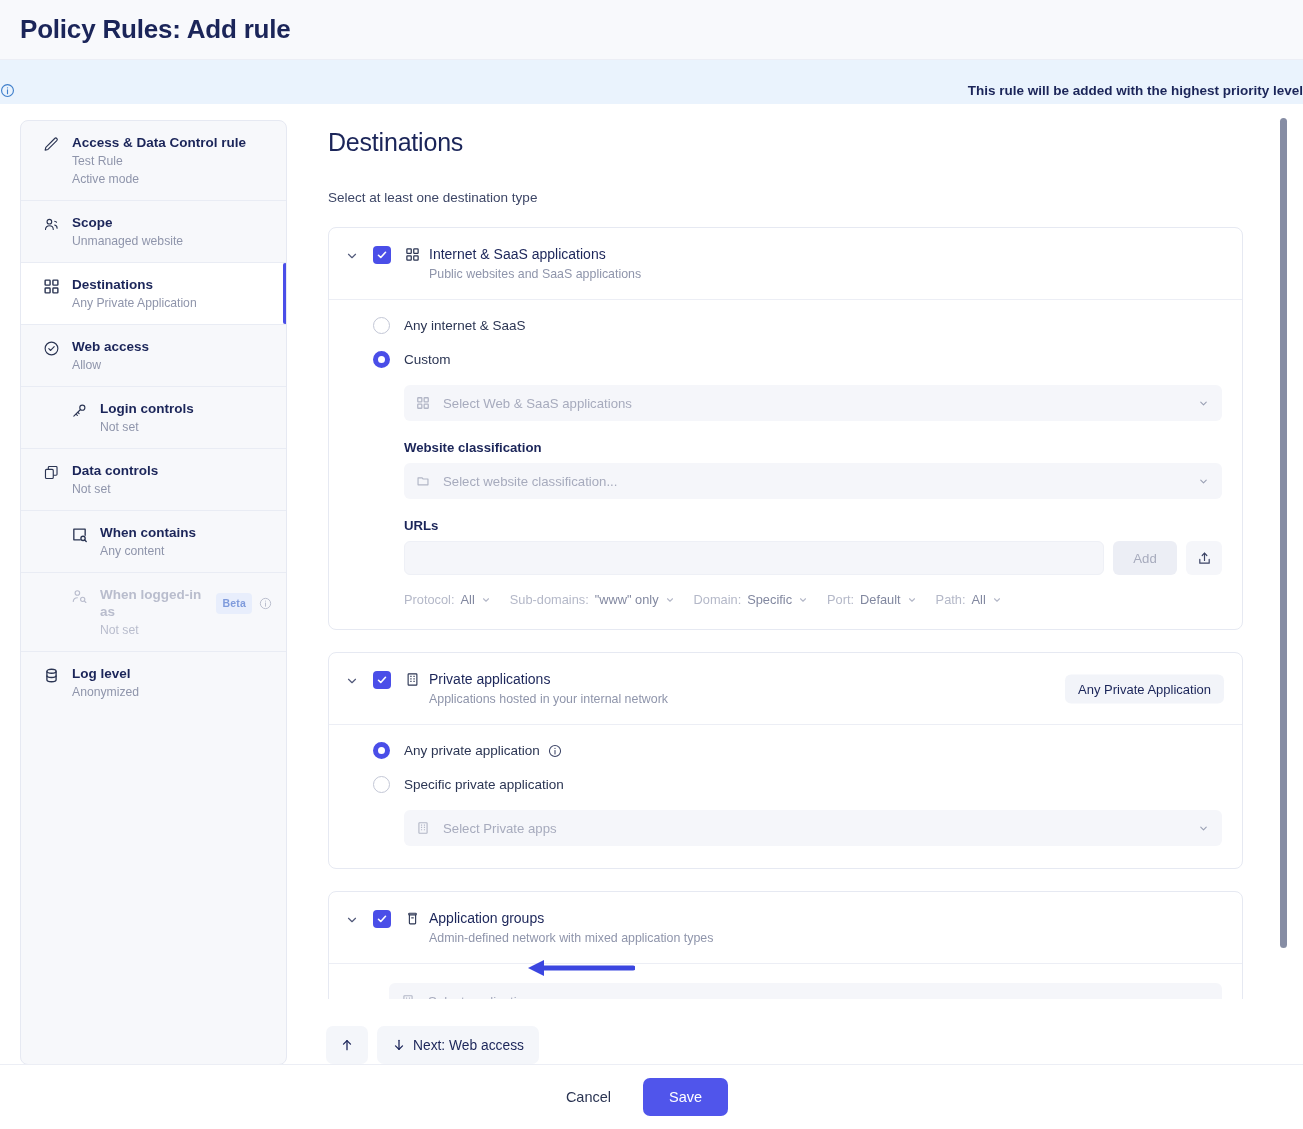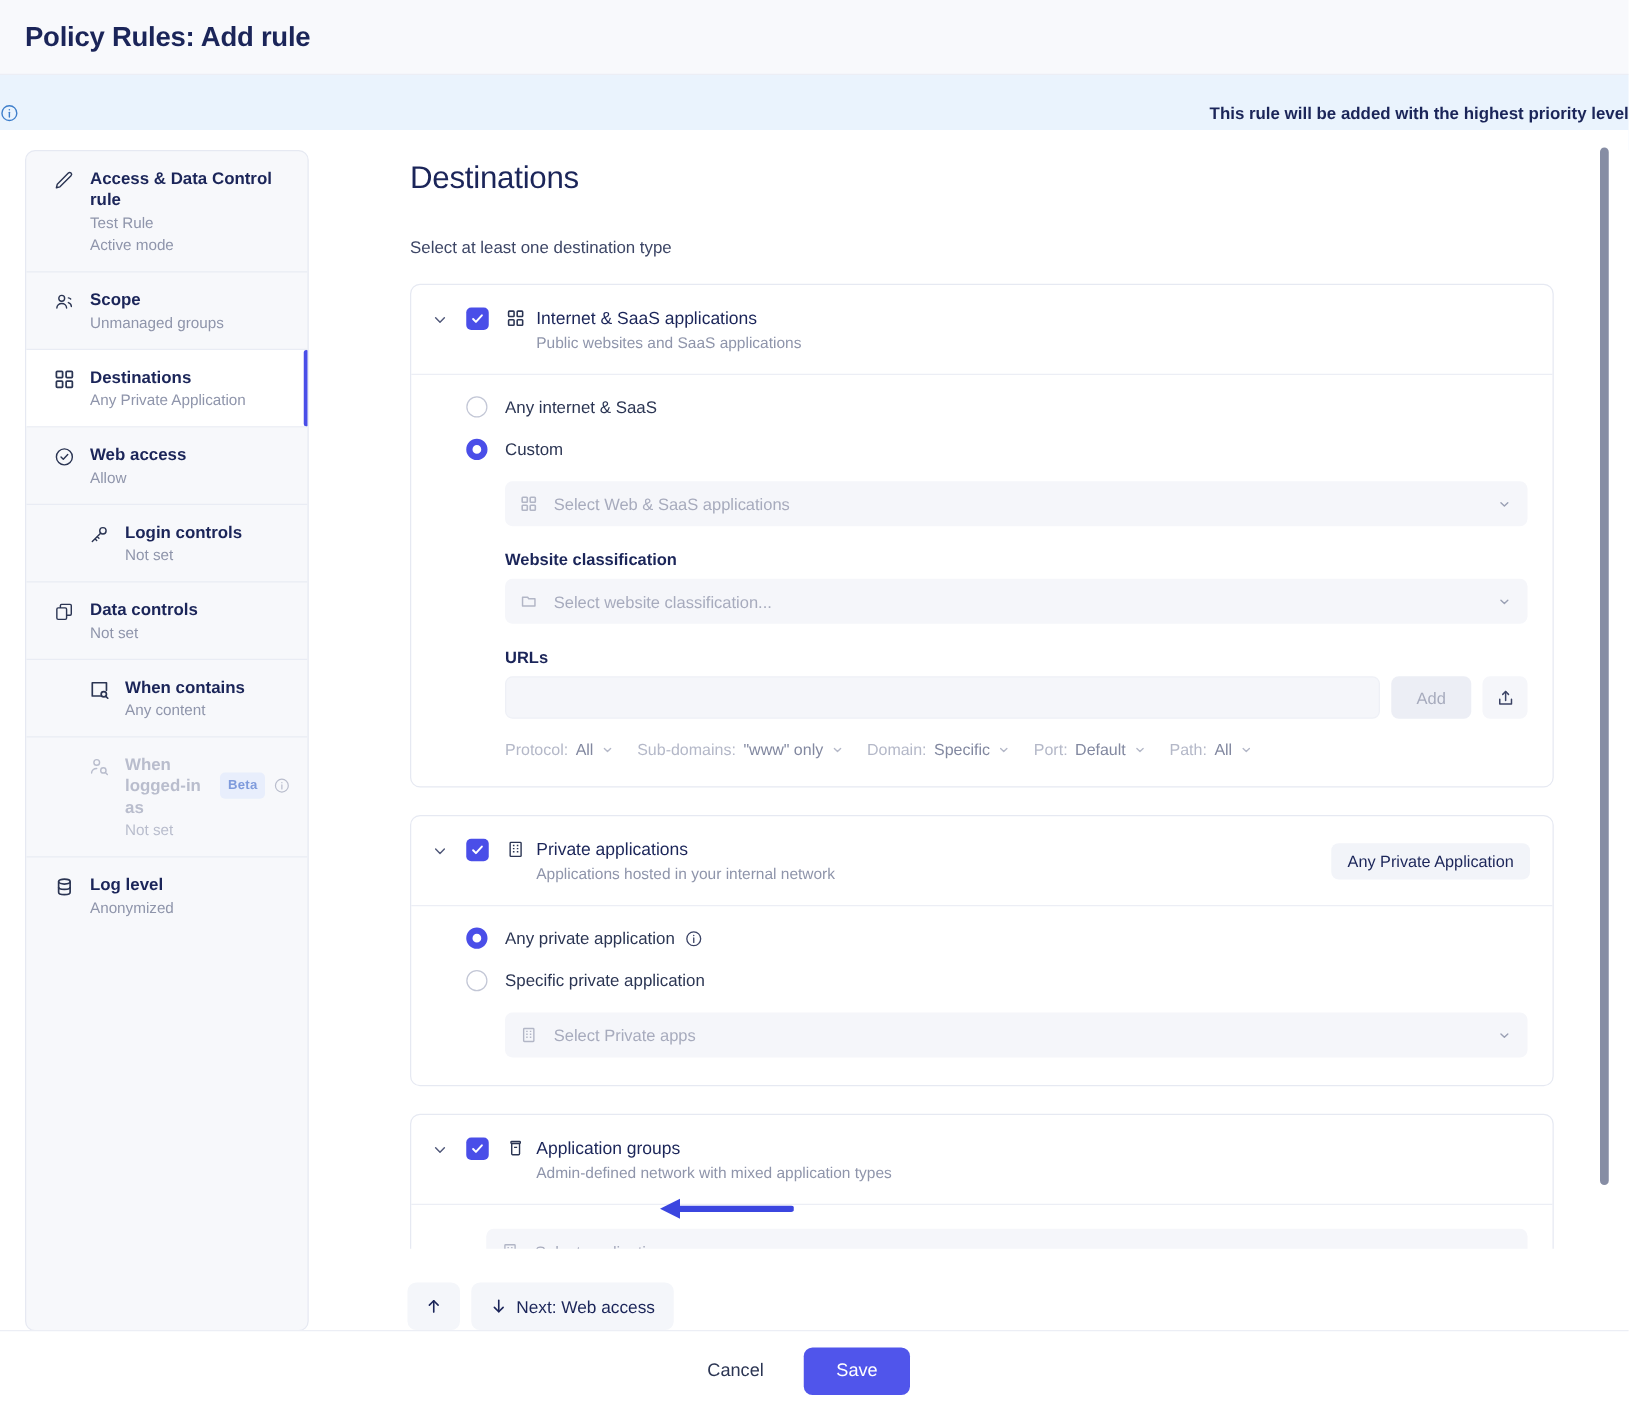--- a/index.html
+++ b/index.html
@@ -14,21 +14,21 @@
 
   
   .titlebar {
     height: 60px;
     background: #f8f9fc;
     display: flex; align-items: center;
     padding: 0 20px;
     border-bottom: 1px solid #eceef5;
   }
   .titlebar h1 {
-    font-size: 22px; font-weight: 700; letter-spacing: -0.2px;
+    font-size: 26px; font-weight: 700; letter-spacing: -0.2px;
     color: #1b2559;
   }
 
   
   .banner {
     height: 60px;
     background: #eaf3fd;
     display: flex; align-items: center; justify-content: space-between;
     gap: 10px;
     font-size: 13.5px; font-weight: 700; color: #1b2559;
@@ -38,21 +38,21 @@
   
   .shell {
     position: absolute; top: 104px; left: 0; right: 0; bottom: 65px;
     display: flex;
     background: #fff;
   }
 
   
   .sidebar-wrap { width: 300px; padding: 16px 0 0 20px; }
   .sidebar {
-    width: 227px;
+    width: 267px;
     background: #f7f8fb;
     border: 1px solid #e6e9f2;
     border-radius: 8px;
     overflow: hidden;
     height: 945px;
   }
   .nav-item {
     position: relative;
     padding: 13px 14px 13px 22px;
     border-bottom: 1px solid #e9ecf4;
@@ -259,21 +259,21 @@
           <svg width="17" height="17" viewBox="0 0 24 24" fill="none" stroke="currentColor" class="thin" stroke-linecap="round" stroke-linejoin="round">
               <circle cx="9" cy="8" r="3.3"></circle>
               <path d="M3.5 19c0-3.2 2.5-5.2 5.5-5.2s5.5 2 5.5 5.2"></path>
               <path d="M16.5 7.5c1.6.3 2.6 1.3 2.6 1.3M16.5 12.8c2 .6 3.4 2.3 3.4 4.4"></path>
             </svg>
         </span>
         <span class="nav-txt">
           <span class="nav-title">
               <span>Scope</span>
             </span>
-          <span class="nav-sub">Unmanaged groups</span>
+          <span class="nav-sub">Unmanaged website</span>
         </span>
       </div>
 
       <div class="nav-item active">
         <span class="nav-ic">
           <svg width="17" height="17" viewBox="0 0 24 24" fill="none" stroke="currentColor" stroke-width="2">
               <rect x="3" y="3" width="7" height="7" rx="1"></rect>
               <rect x="14" y="3" width="7" height="7" rx="1"></rect>
               <rect x="3" y="14" width="7" height="7" rx="1"></rect>
               <rect x="14" y="14" width="7" height="7" rx="1"></rect>

